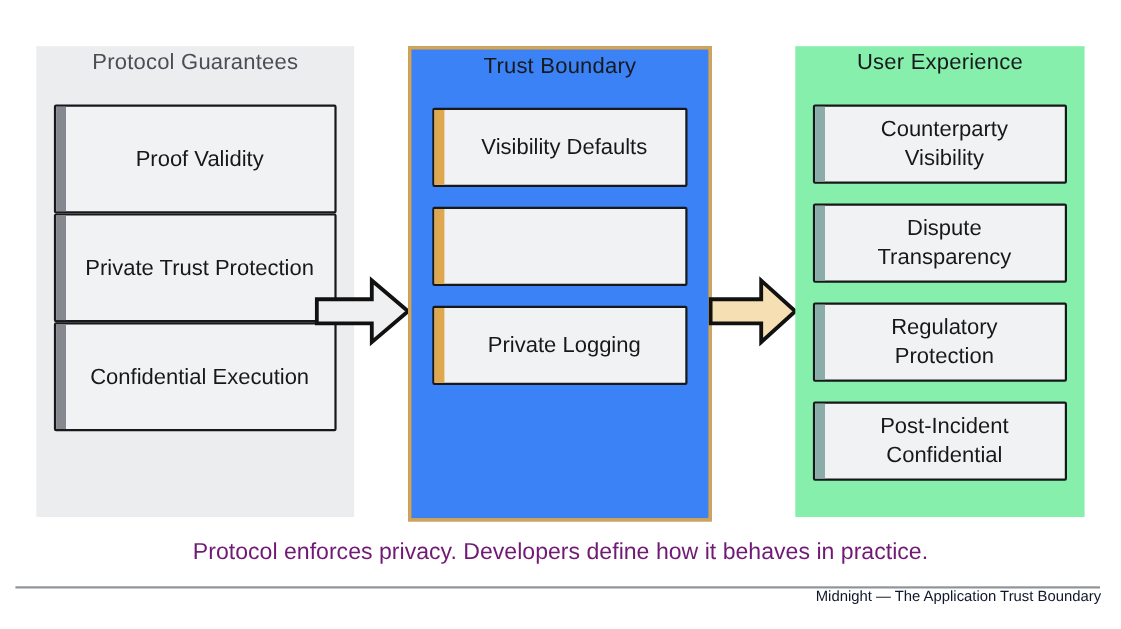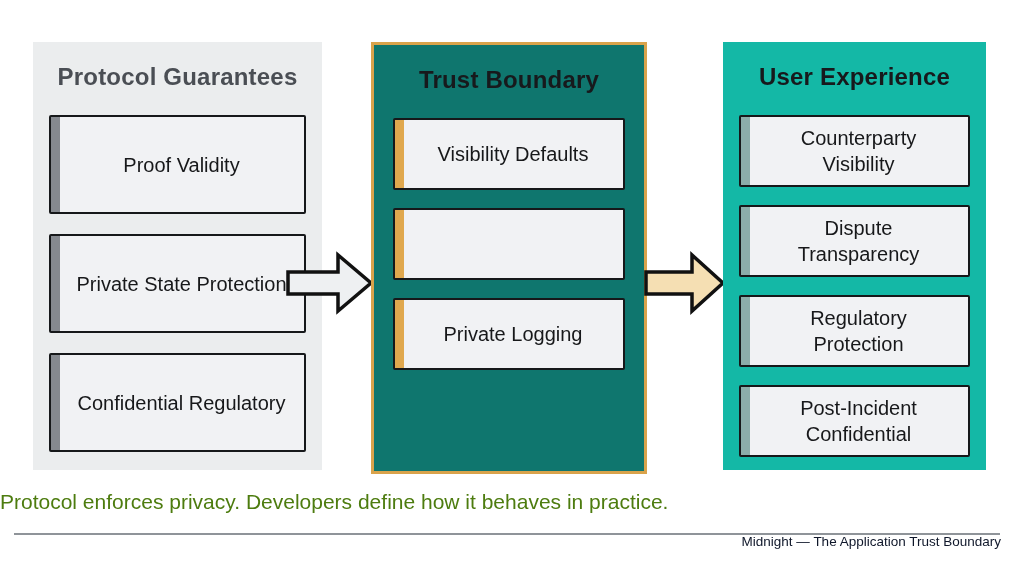--- a/index.html
+++ b/index.html
@@ -21,48 +21,47 @@
     flex-direction: column;
     align-items: stretch;
   }
   .col-protocol {
     left: 33px; width: 289px; height: 428px;
     background: #ebedee;
     padding: 0 16px;
   }
   .col-trust {
     left: 371px; width: 276px; height: 432px;
-    background: #0f766e;
+    background: #3b82f6;
     border: 3px solid #d9a34b;
     padding: 0 19px;
   }
   .col-ux {
     left: 723px; width: 263px; height: 428px;
-    background: #14b8a6;
+    background: #86efac;
     padding: 0 16px;
   }
 
   .col-title {
     text-align: center;
-    font-size: 24px;
-    font-weight: 700;
+    font-size: 20px;
+    font-weight: 400;
     letter-spacing: 0.2px;
-    margin-top: 20px;
     height: 30px;
     line-height: 30px;
     color: #17191c;
   }
   .col-protocol .col-title { color: #4a4e54; }
 
   .boxes {
     display: flex;
     flex-direction: column;
     margin-top: 23px;
   }
-  .col-protocol .boxes { gap: 20px; }
+  .col-protocol .boxes { }
   .col-trust .boxes,
   .col-ux .boxes { gap: 18px; }
 
   
   .box {
     position: relative;
     box-sizing: border-box;
     background: #f1f2f4;
     border: 2.5px solid #16181a;
     border-radius: 2px;
@@ -97,22 +96,23 @@
     top: 251px;
   }
   .arrow-1 { left: 286px; }
   .arrow-2 { left: 644px; }
 
   
   .caption {
     position: absolute;
     left: 0; right: 0;
     top: 490px;
+    text-align: center;
     font-size: 21px;
-    color: #4d7c0f;
+    color: #701a75;
   }
   .footer-divider {
     position: absolute;
     left: 14px;
     top: 533px;
     width: 986px;
     border-top: 2px solid #8f9499;
   }
   .footer-text {
     position: absolute;
@@ -129,25 +129,25 @@
 
   <div class="column col-protocol">
     <div class="col-title">Protocol Guarantees</div>
     <div class="boxes">
       <div class="box">
         <span class="accent"></span>
         <span class="box-label">Proof Validity</span>
       </div>
       <div class="box">
         <span class="accent"></span>
-        <span class="box-label">Private State Protection</span>
-      </div>
-      <div class="box">
-        <span class="accent"></span>
-        <span class="box-label">Confidential Regulatory</span>
+        <span class="box-label">Private Trust Protection</span>
+      </div>
+      <div class="box">
+        <span class="accent"></span>
+        <span class="box-label">Confidential Execution</span>
       </div>
     </div>
   </div>
 
   <svg class="arrow arrow-1" width="88" height="64" viewBox="0 0 88 64">
     <polygon points="2,21 52,21 52,4 85,32 52,60 52,43 2,43" fill="#eef0f2" stroke="#111111" stroke-width="3.5" stroke-linejoin="miter"></polygon>
   </svg>
 
   <div class="column col-trust">
     <div class="col-title">Trust Boundary</div>

